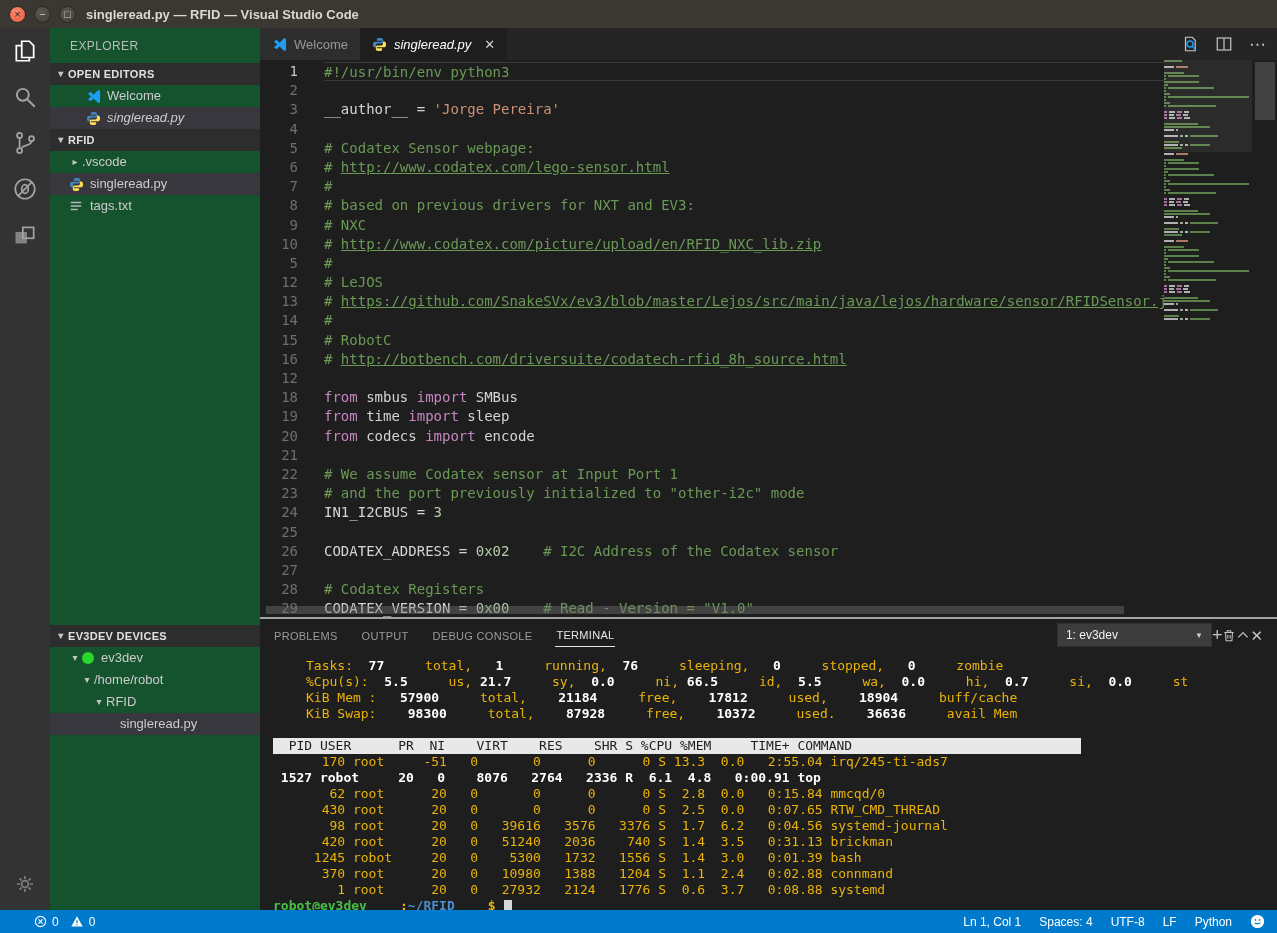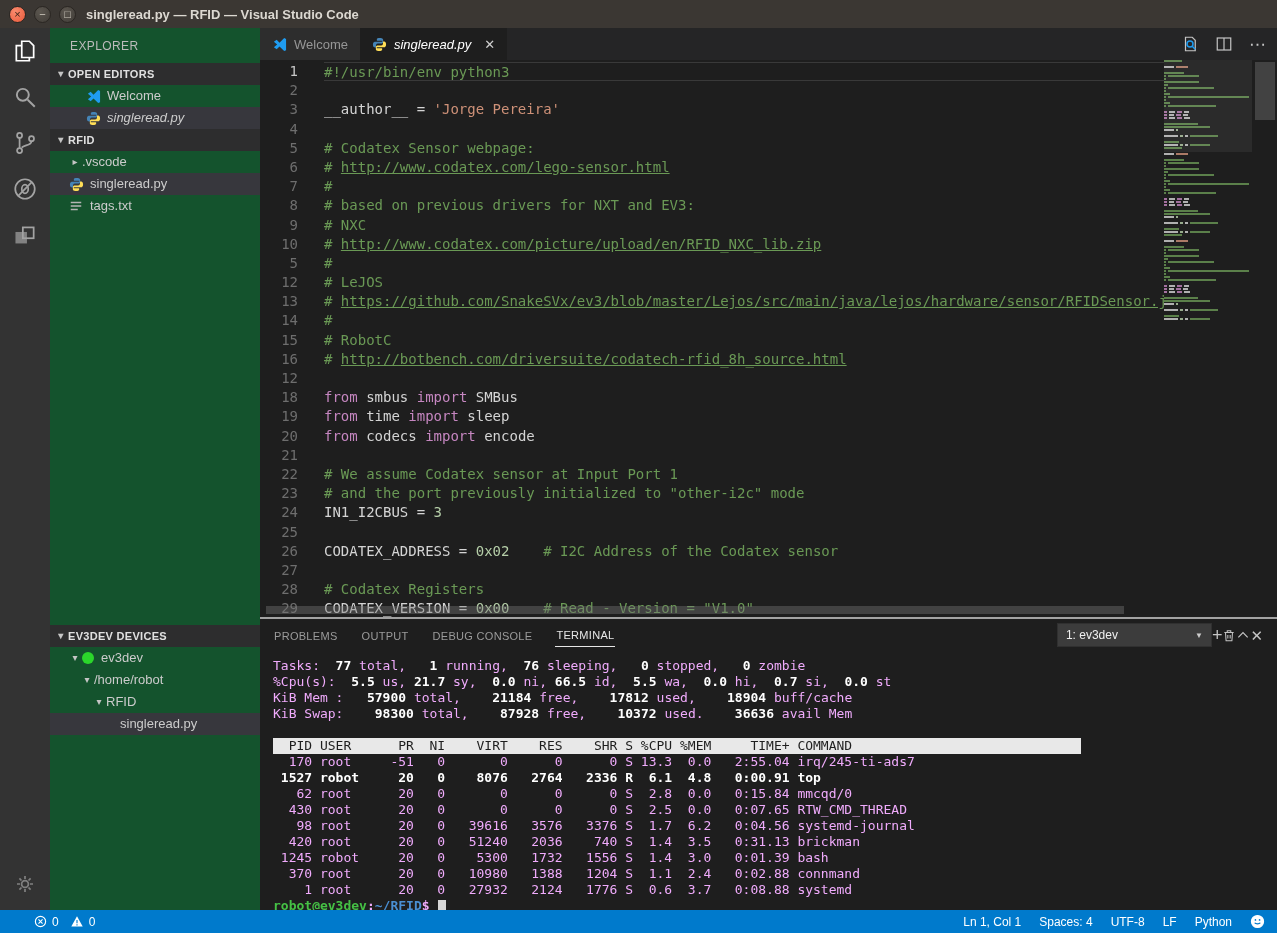--- a/index.html
+++ b/index.html
@@ -73,21 +73,21 @@
   .ptab { font-size:11px; color:#9b9b9b; margin-right:22px; padding:6px 1px 5px; letter-spacing:.3px; }
   .ptab.active { color:#e7e7e7; border-bottom:1px solid #e7e7e7; }
   .panel-actions { margin-left:auto; display:flex; align-items:center; color:#c5c5c5; }
   .tselect { width:155px; height:24px; background:#3c3c3c; border:1px solid #303030; color:#f0f0f0; font-size:12px;
     display:flex; align-items:center; padding:0 8px; }
   .tselect .caret { margin-left:auto; font-size:8px; color:#cccccc; }
   .picon { font-size:15px; line-height:1; }
 
   .terminal { flex:1; padding:7px 0 0 13px; font-family:"DejaVu Sans Mono", monospace; font-size:13px; color:#cccccc; overflow:hidden; }
   .tl { height:16px; line-height:16px; white-space:pre; }
-  .t-n { color:#f0abfc; }
+  .t-n { color:#eab308;margin-left:33px; }
   .t-b { color:#ffffff; font-weight:bold; }
   .t-hdr { display:inline-block; width:808px; background:#e8e8e8; color:#1e1e1e; }
   .t-green { color:#45c145; } .t-blue { color:#4a8fd3; }
   .t-pb { font-weight:bold; }
   .t-cursor { display:inline-block; width:8px; height:14px; background:#d7d7d7; vertical-align:middle; margin-left:1px; }
 
   
   .statusbar { height:23px; background:#007acc; color:#ffffff; font-size:12px; display:flex; align-items:center;
     padding:0 12px 0 34px; }
   .sb-left, .sb-right { display:flex; align-items:center; gap:6px; }

